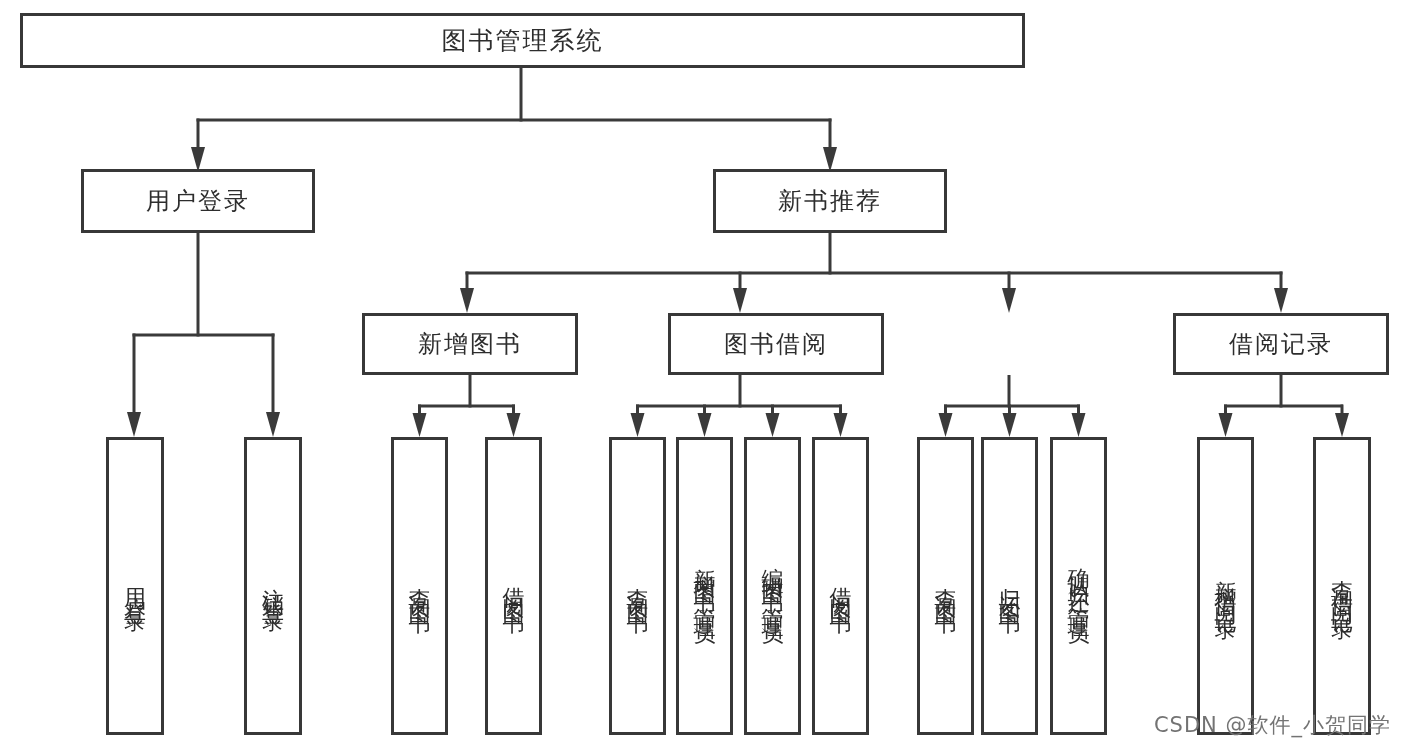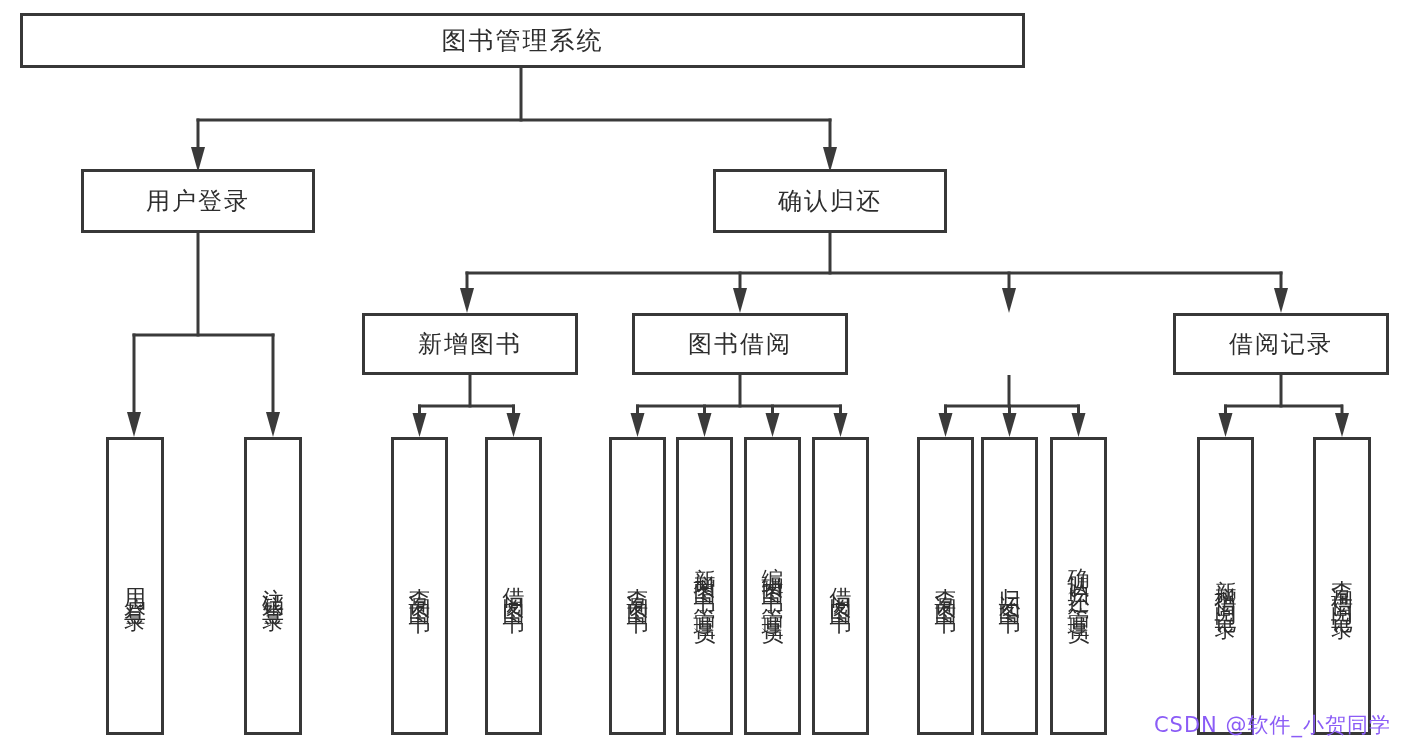--- a/index.html
+++ b/index.html
@@ -44,21 +44,21 @@
     letter-spacing:8px;
     line-height:1;
     white-space:nowrap;
   }
   .watermark {
     position:absolute;
     right:14px;
     bottom:8px;
     font-size:21px;
     letter-spacing:1px;
-    color:#8b5cf6;
+    color:#737373;
     white-space:nowrap;
   }
 </style>
 </head>
 <body>
 
 <div class="canvas">
 
   <svg class="connectors" viewBox="0 0 1405 747" xmlns="http://www.w3.org/2000/svg">
     <g stroke="#3a3a3a" stroke-width="3" fill="none">
@@ -127,27 +127,27 @@
   </svg>
 
   <div class="box h root" style="left:20px; top:13px; width:1005px; height:55px;">
     <span class="lbl">图书管理系统</span>
   </div>
 
   <div class="box h" style="left:81px; top:169px; width:234px; height:64px;">
     <span class="lbl">用户登录</span>
   </div>
   <div class="box h" style="left:713px; top:169px; width:234px; height:64px;">
-    <span class="lbl">确认归还</span>
+    <span class="lbl">新书推荐</span>
   </div>
 
   <div class="box h" style="left:362px; top:313px; width:216px; height:62px;">
     <span class="lbl">新增图书</span>
   </div>
-  <div class="box h" style="left:632px; top:313px; width:216px; height:62px;">
+  <div class="box h" style="left:668px; top:313px; width:216px; height:62px;">
     <span class="lbl">图书借阅</span>
   </div>
   <div class="box h" style="left:1173px; top:313px; width:216px; height:62px;">
     <span class="lbl">借阅记录</span>
   </div>
 
   <div class="box v" style="left:106px; top:437px; width:58px; height:298px;">
     <span class="lbl">用户登录</span>
   </div>
   <div class="box v" style="left:244px; top:437px; width:58px; height:298px;">

